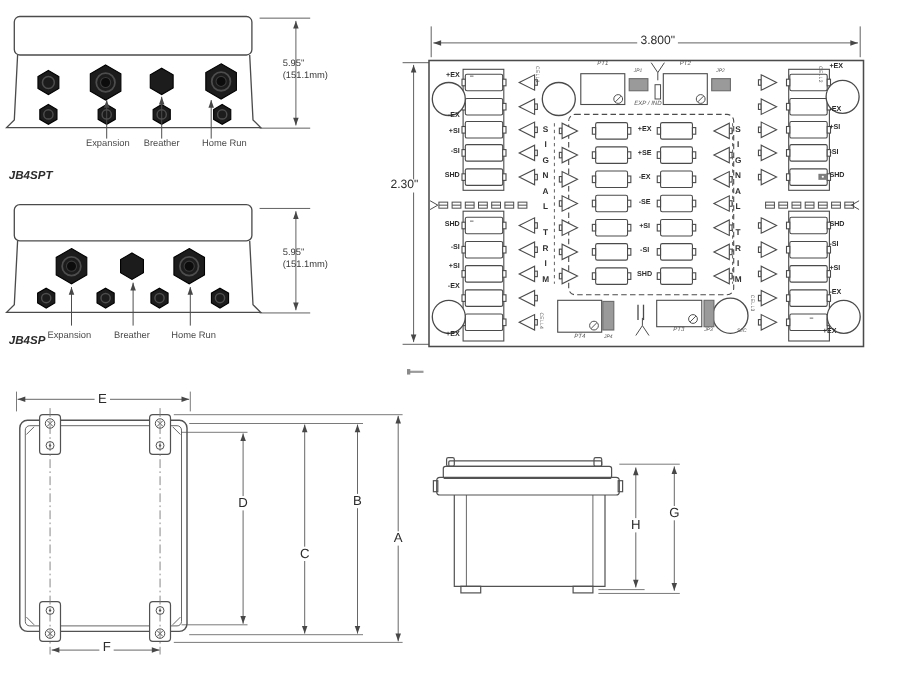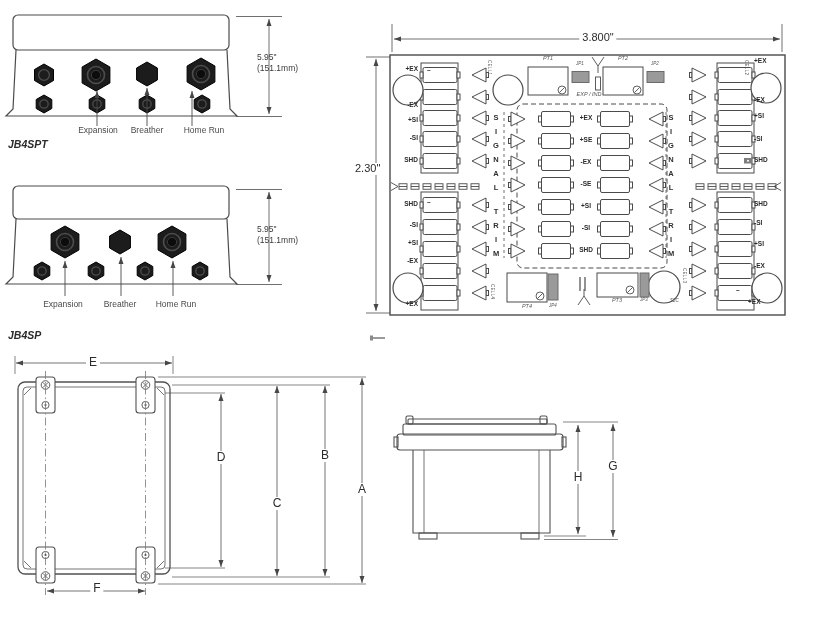--- a/index.html
+++ b/index.html
@@ -350,28 +350,28 @@
       <line x1="613" y1="424" x2="613" y2="537" marker-start="url(#ah)" marker-end="url(#ah)" stroke-width="0.8"></line>
     </g>
   </g>
 </svg>
 
 <div class="t s85 c" style="left:98px;top:126px">Expansion</div>
 <div class="t s85 c" style="left:147px;top:126px">Breather</div>
 <div class="t s85 c" style="left:204px;top:126px">Home Run</div>
 <div class="t dimtx" style="left:257px;top:53px">5.95"</div>
 <div class="t dimtx" style="left:257px;top:64px">(151.1mm)</div>
-<div class="t model" style="left:8px;top:139px">JB4SPT</div>
+<div class="t model" style="left:8px;top:155px">JB4SPT</div>
 
 <div class="t s85 c" style="left:63px;top:300px">Expansion</div>
 <div class="t s85 c" style="left:120px;top:300px">Breather</div>
 <div class="t s85 c" style="left:176px;top:300px">Home Run</div>
 <div class="t dimtx" style="left:257px;top:225px">5.95"</div>
 <div class="t dimtx" style="left:257px;top:236px">(151.1mm)</div>
-<div class="t model" style="left:8px;top:330px">JB4SP</div>
+<div class="t model" style="left:8px;top:305px">JB4SP</div>
 
 <div class="t s11 c bg" style="left:598px;top:32px">3.800"</div>
 <div class="t s11 bg" style="left:352px;top:163px">2.30"</div>
 
 <div class="t tl" style="right:402px;top:66px">+EX</div>
 <div class="t tl" style="right:402px;top:102px">-EX</div>
 <div class="t tl" style="right:402px;top:117px">+SI</div>
 <div class="t tl" style="right:402px;top:135px">-SI</div>
 <div class="t tl" style="right:402px;top:157px">SHD</div>
 <div class="t tl" style="right:402px;top:201px">SHD</div>

